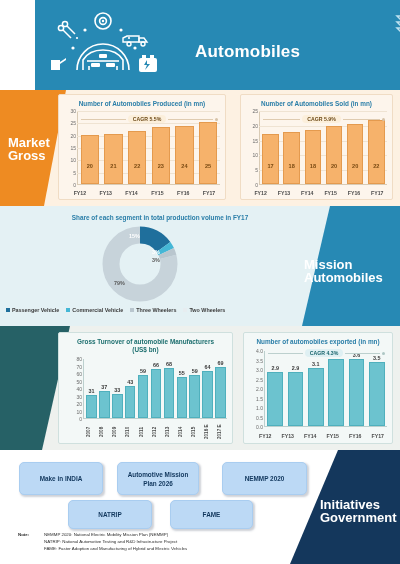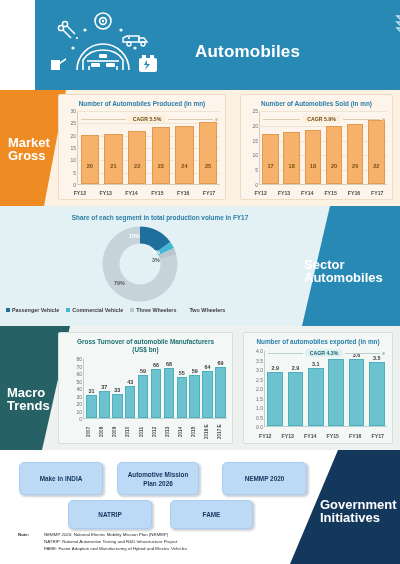--- a/index.html
+++ b/index.html
@@ -369,21 +369,21 @@
       <span class="xlab">FY15</span>
       <span class="xlab">FY16</span>
       <span class="xlab">FY17</span>
     </div>
   </div>
 
   <div class="band band-sector">
     <div class="wedge-r"></div>
   </div>
   <div class="band-label lbl-sector">
-    <div>Sector</div>
+    <div>Mission</div>
     <div>Automobiles</div>
   </div>
 
   <div class="donut-title">Share of each segment in total production volume in FY17</div>
   <div class="donut">
     <svg viewBox="0 0 80 80" width="80" height="80">
 
       <circle cx="40" cy="40" r="29" fill="none" stroke="#c7d3da" stroke-width="17" stroke-dasharray="144.0 38.2" stroke-dashoffset="-38.2" transform="rotate(-90 40 40)"></circle>
 
       <circle cx="40" cy="40" r="29" fill="none" stroke="#1f6f9c" stroke-width="17" stroke-dasharray="27.3 154.9" stroke-dashoffset="0" transform="rotate(-90 40 40)"></circle>
@@ -412,23 +412,20 @@
     </span>
     <span class="leg-item">
       <span class="leg-sw" style="background:#e7edf0"></span>
       <span class="leg-tx">Two Wheelers</span>
     </span>
   </div>
 
   <div class="band band-macro">
     <div class="wedge"></div>
   </div>
-  <div class="band-label lbl-macro">
-    <div>Macro Trends</div>
-  </div>
 
   <div class="card teal" style="left:58px; top:332px; width:175px; height:112px;">
     <div class="card-title green">
       <div>Gross Turnover of automobile Manufacturers</div>
       <div>(US$ bn)</div>
     </div>
     <div class="plot" style="position:absolute; left:24px; top:26px; right:3px; bottom:24px;">
       <div class="axis-line-y" style="left:0; background:#bcd0ce;"></div>
       <div class="axis-line-x" style="bottom:0; left:0; background:#bcd0ce;"></div>
       <div class="yaxis" style="left:-14px; width:14px;">
@@ -577,22 +574,22 @@
       <span class="xlab">FY15</span>
       <span class="xlab">FY16</span>
       <span class="xlab">FY17</span>
     </div>
   </div>
 
   <div class="band band-gov">
     <div class="wedge-r"></div>
   </div>
   <div class="band-label lbl-gov">
+    <div>Initiatives</div>
     <div>Government</div>
-    <div>Initiatives</div>
   </div>
 
   <div class="gbox" style="left:19px; top:462px; width:84px; height:33px;">
     <span>Make in INDIA</span>
   </div>
   <div class="gbox" style="left:117px; top:462px; width:82px; height:33px;">
     <span>
       <span style="display:block">Automotive Mission</span>
       <span style="display:block">Plan 2026</span>
     </span>

